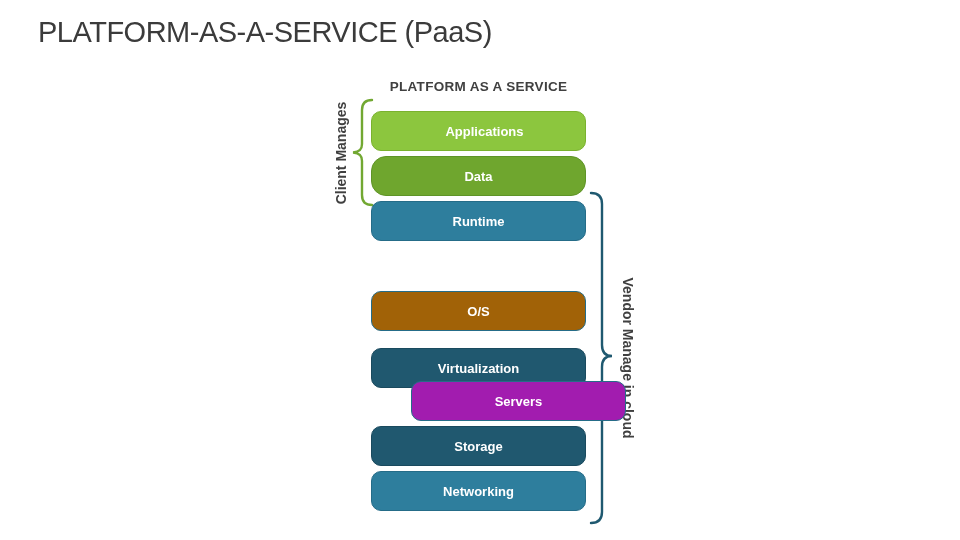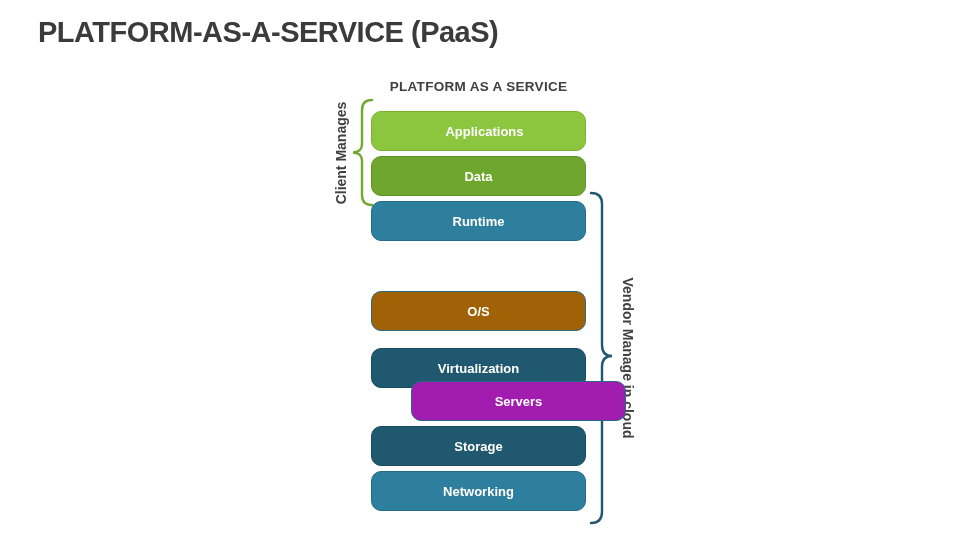--- a/index.html
+++ b/index.html
@@ -9,21 +9,21 @@
     height: 540px;
     background: #ffffff;
     font-family: "Liberation Sans", sans-serif;
     overflow: hidden;
   }
   .slide-title {
     position: absolute;
     left: 38px;
     top: 16px;
     font-size: 29px;
-    font-weight: bold;
+    font-weight: normal;
     letter-spacing: -0.5px;
     white-space: nowrap;
   }
   .stack-header {
     position: absolute;
     left: 371px;
     top: 79px;
     width: 215px;
     text-align: center;
     font-size: 13.5px;
@@ -87,21 +87,21 @@
   </svg>
 
   <div class="vlabel vendor-label" style="color: rgb(64, 64, 64);">Vendor Manage in cloud</div>
 
   <svg class="brace vendor-brace" width="28" height="338" viewBox="0 0 28 338">
     <path d="M 3 4 C 11 4 14 8 14 15 L 14 156 C 14 162 16 167 24 167 C 16 167 14 172 14 178 L 14 323 C 14 330 11 334 3 334" fill="none" stroke-width="2.4" stroke-linecap="round" stroke="#1F5970"></path>
   </svg>
 
   <div class="layer" style="top: 111px; background-color: rgb(140, 198, 62); border-color: rgb(122, 178, 46); color: rgb(255, 255, 255); padding-left: 12px;">Applications</div>
 
-  <div class="layer" style="top: 156px; background-color: rgb(111, 166, 46); border-color: rgb(95, 148, 39); color: rgb(255, 255, 255);">Data</div>
+  <div class="layer" style="top: 156px; background-color: rgb(111, 166, 46); border-color: rgb(95, 148, 39); color: rgb(255, 255, 255); border-radius: 15px;">Data</div>
 
   <div class="layer" style="top: 201px; background-color: rgb(46, 126, 157); border-color: rgb(37, 108, 136); color: rgb(255, 255, 255);">Runtime</div>
 
 
   <div class="layer" style="top: 291px; background-color: #a16207; border-color: rgb(37, 108, 136); color: rgb(255, 255, 255);">O/S</div>
 
   <div class="layer" style="top: 336px; background-color: rgb(32, 88, 111); border-color: rgb(26, 74, 94); color: rgb(255, 255, 255); margin-top: 12px;">Virtualization</div>
 
   <div class="layer" style="top: 381px; background-color: #a21caf; border-color: rgb(37, 108, 136); color: rgb(255, 255, 255); margin-left: 40px;">Servers</div>
 

